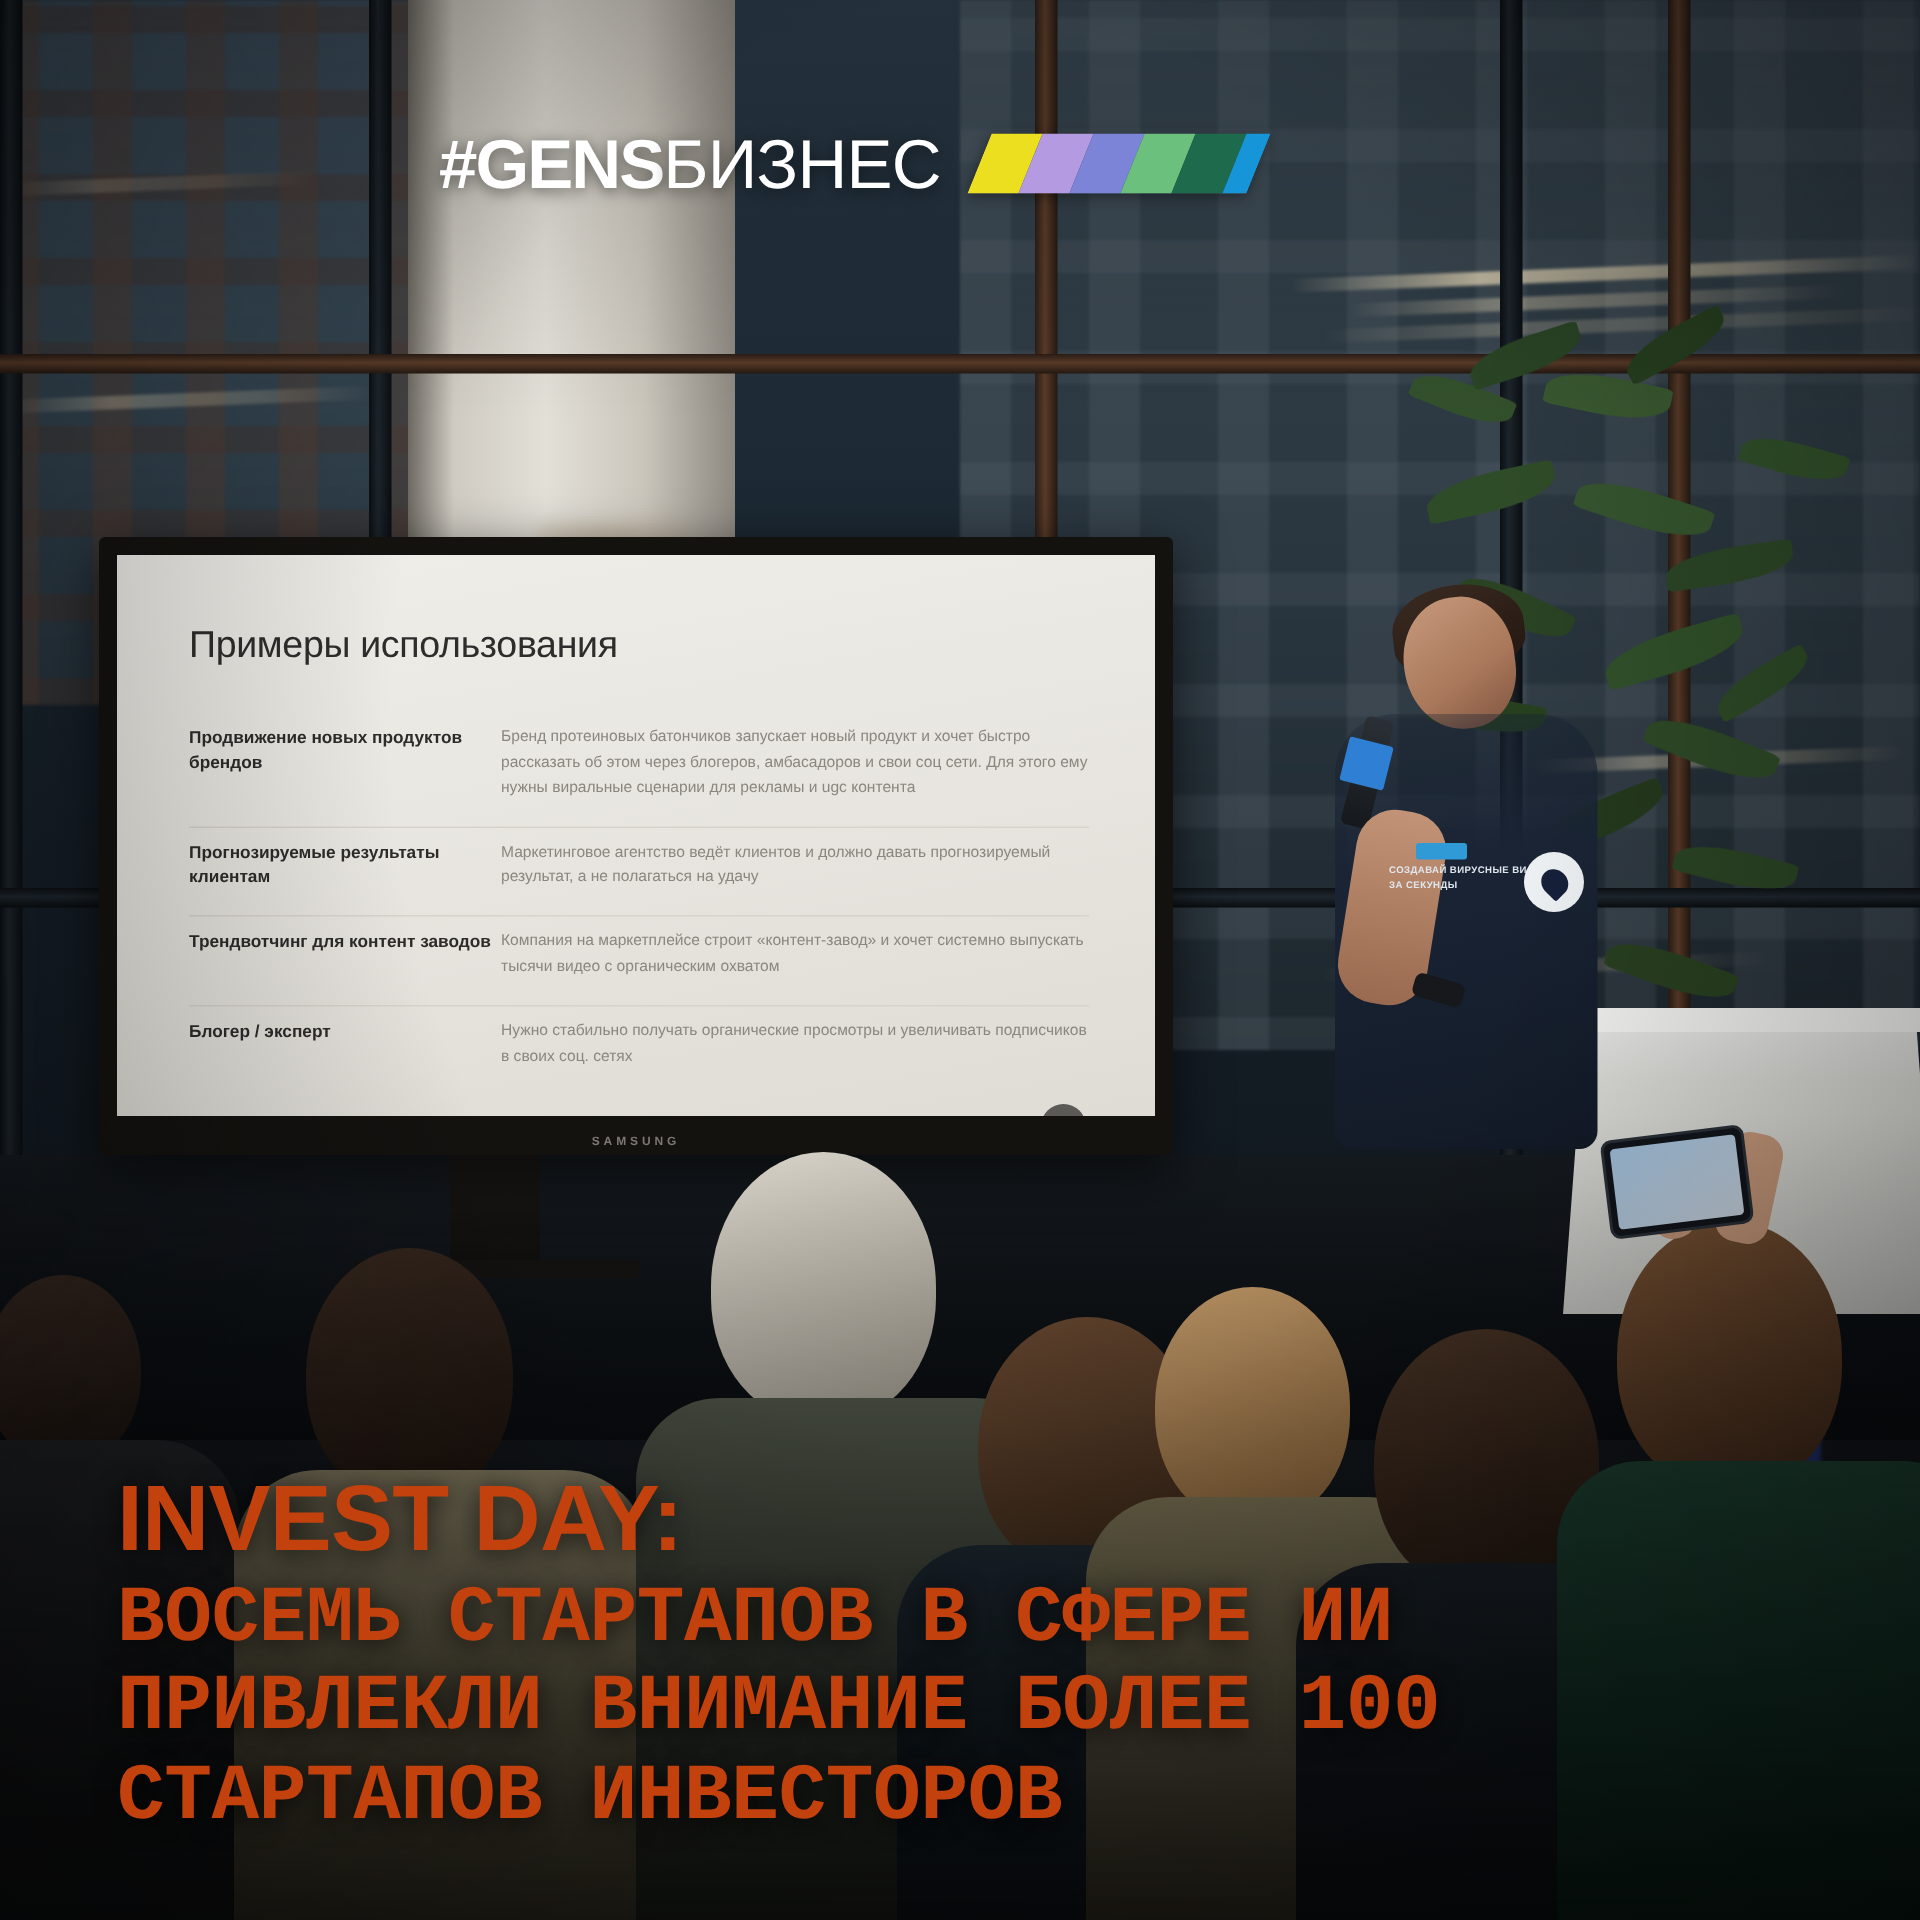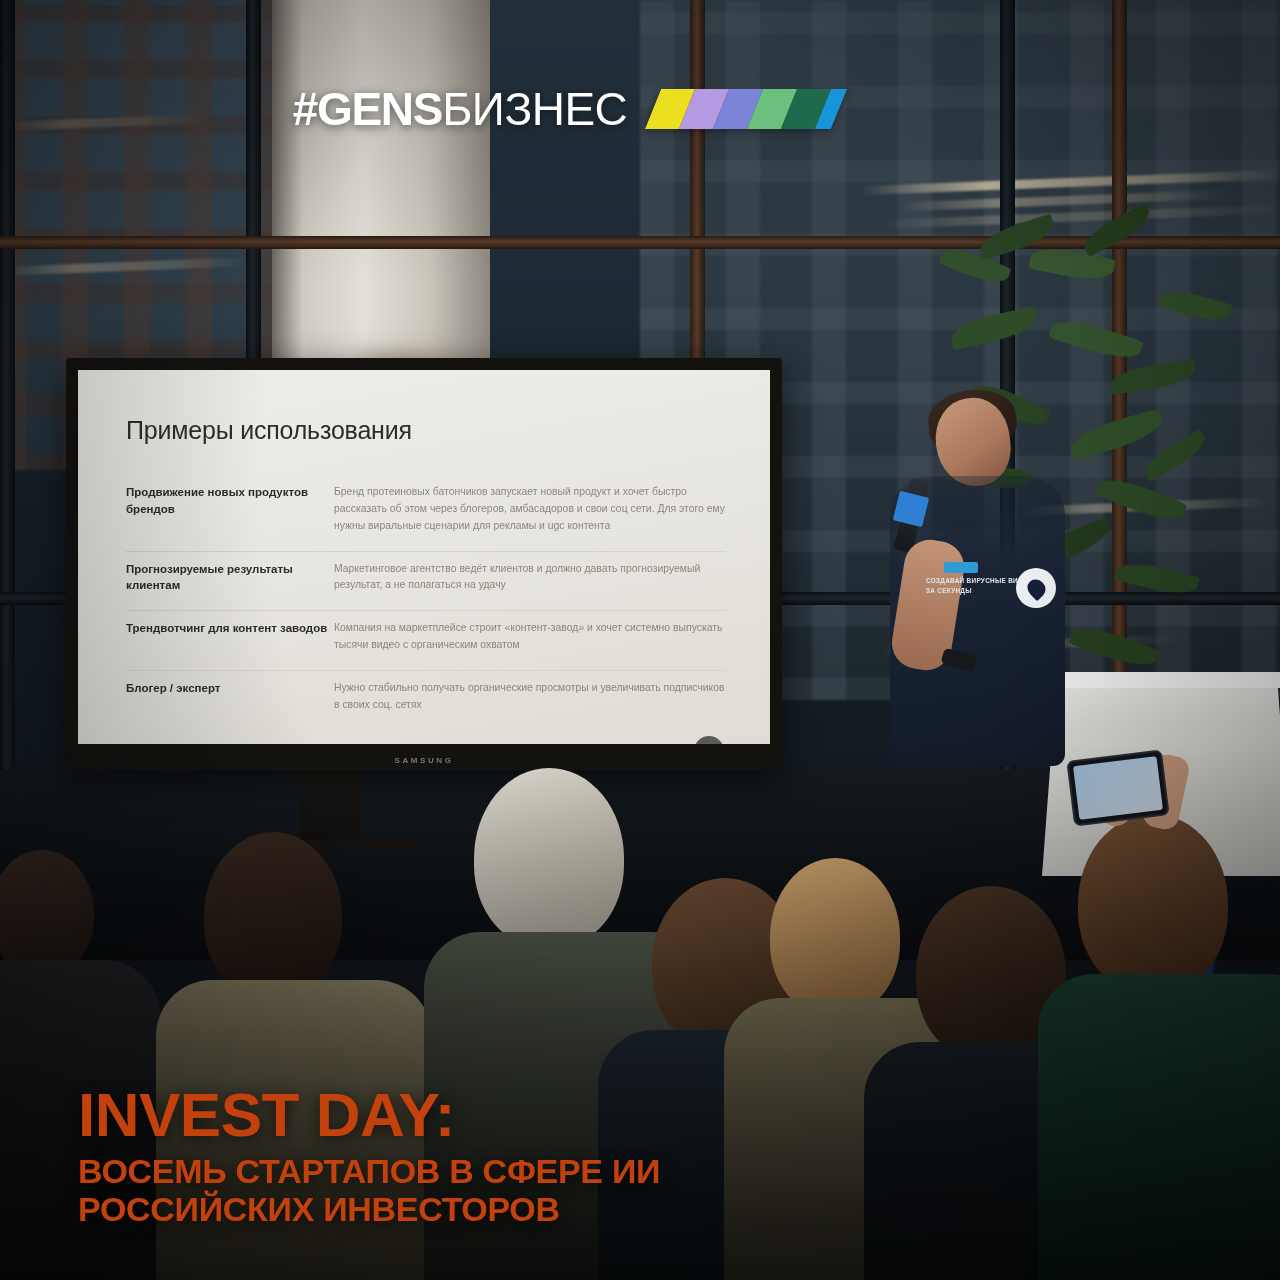--- a/index.html
+++ b/index.html
@@ -239,21 +239,21 @@
   .brandbar-text .thin{font-weight:400;letter-spacing:-.5px;}
   .stripes{display:flex;height:40px;transform:skewX(-22deg);overflow:hidden;box-shadow:0 2px 8px rgba(0,0,0,.4);}
   .stripes i{display:block;width:34px;height:100%;}
 
   
   .headline{
     position:absolute;left:78px;bottom:52px;width:1130px;
     color:#c2410c;text-shadow:0 3px 16px rgba(0,0,0,.75);
   }
   .hl-1{font-size:62px;font-weight:800;letter-spacing:-.5px;line-height:1.04;margin-bottom:4px;}
-  .hl-2{font-size:34px;font-weight:800;letter-spacing:-.3px;line-height:1.12;}
+  .hl-2{font-size:53px;font-weight:800;letter-spacing:-.3px;line-height:1.12;font-family:Liberation Mono, monospace;}
 </style>
 </head>
 <body>
 
 <div id="stage">
 
   <div class="photo">
 
     <div class="glasswall"></div>
     <div class="bldg-left"></div>
@@ -423,16 +423,17 @@
       <i style="background:#7b84d6"></i>
       <i style="background:#6cc07e"></i>
       <i style="background:#1d6b4c"></i>
       <i style="background:#1696d8;width:16px;"></i>
     </div>
   </div>
 
   <div class="headline">
     <div class="hl-1">INVEST DAY:</div>
     <div class="hl-2">ВОСЕМЬ СТАРТАПОВ В СФЕРЕ ИИ</div>
-    <div class="hl-2">РОССИЙСКИХ ИНВЕСТОРОВ</div>
+    <div class="hl-2">ПРИВЛЕКЛИ ВНИМАНИЕ БОЛЕЕ 100</div>
+    <div class="hl-2">СТАРТАПОВ ИНВЕСТОРОВ</div>
   </div>
 
 </div>
 
 </body></html>

